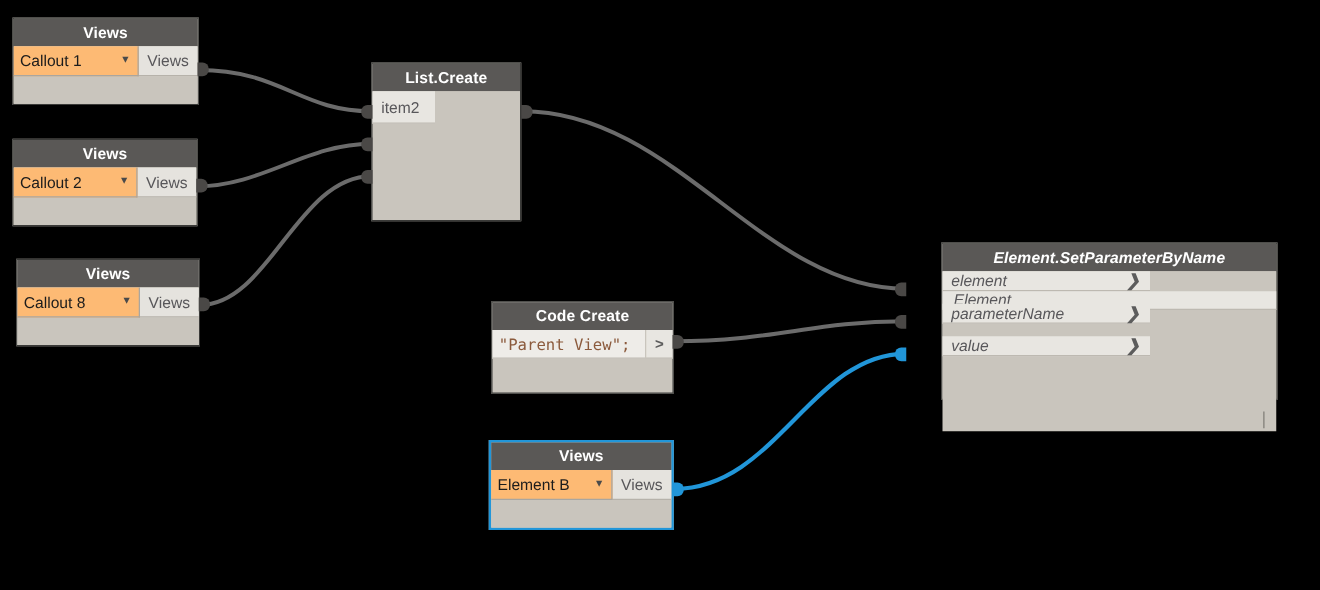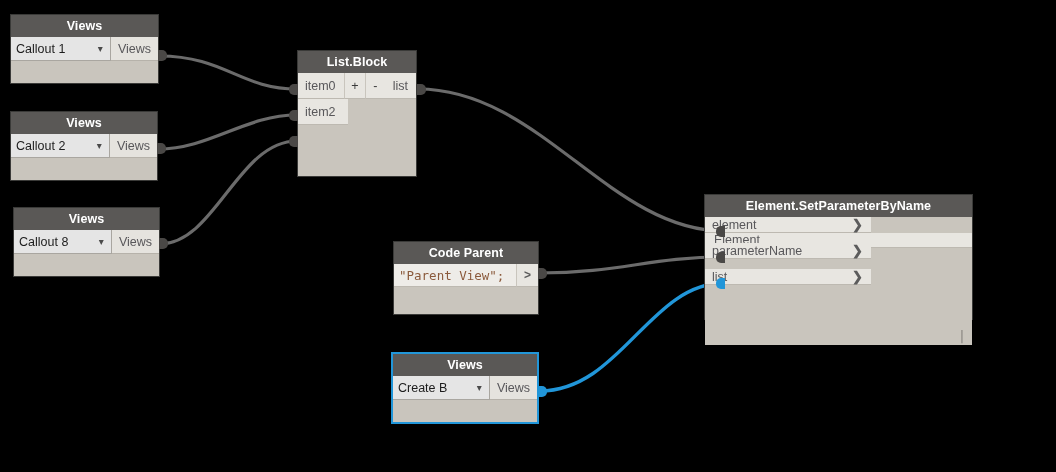--- a/index.html
+++ b/index.html
@@ -50,21 +50,21 @@
     background: #c9c5bd;
   }
   
   .views-row {
     display: flex;
     align-items: stretch;
     height: 24px;
   }
   .combo {
     flex: 1 1 auto;
-    background: #e5e5e5;
+    background: #fdba74;
     border: 1px solid #a9a6a0;
     border-left: none;
     border-top: none;
     display: flex;
     align-items: center;
     padding-left: 5px;
     font-size: 12.5px;
     color: #1c1c1c;
     position: relative;
     box-sizing: border-box;
@@ -280,90 +280,83 @@
           <span class="caret">▾</span>
         </div>
         <div class="port-out">Views</div>
       </div>
       <div class="node-filler"></div>
     </div>
   </div>
   <div class="port-dot right" style="left:159px; top:238px;"></div>
 
   <div class="node" id="node-list-create" style="left:297px; top:50px; width:120px; height:127px;">
-    <div class="node-header">List.Block</div>
-    <div class="node-body">
-      <div class="lc-row">
-        <div class="lc-in">item0</div>
-        <div class="lc-btn">+</div>
-        <div class="lc-btn">-</div>
-        <div class="lc-spacer"></div>
-        <div class="lc-out">list</div>
-      </div>
+    <div class="node-header">List.Create</div>
+    <div class="node-body">
       <div class="lc-row">
         <div class="lc-in">item2</div>
         <div class="lc-spacer"></div>
       </div>
     </div>
   </div>
   <div class="port-dot left" style="left:289px; top:84px;"></div>
   <div class="port-dot left" style="left:289px; top:110px;"></div>
   <div class="port-dot left" style="left:289px; top:136px;"></div>
   <div class="port-dot right" style="left:417px; top:84px;"></div>
 
   <div class="node" id="node-code-block" style="left:393px; top:241px; width:146px; height:74px;">
-    <div class="node-header">Code Parent</div>
+    <div class="node-header">Code Create</div>
     <div class="node-body">
       <div class="cb-row">
         <div class="cb-code">"Parent View";</div>
         <div class="cb-out">&gt;</div>
       </div>
     </div>
   </div>
   <div class="port-dot right" style="left:538px; top:268px;"></div>
 
-  <div class="node" id="node-set-param" style="left:704px; top:194px; width:269px; height:126px;">
+  <div class="node" id="node-set-param" style="left:753px; top:194px; width:269px; height:126px;font-style:italic;">
     <div class="node-header">Element.SetParameterByName</div>
     <div class="node-body">
       <div class="sp-row">
         <div class="sp-in">
           <span>element</span>
           <span class="sp-chev">❯</span>
         </div>
         <div class="sp-gap"></div>
         <div class="sp-out">Element</div>
       </div>
       <div class="sp-row">
         <div class="sp-in">
           <span>parameterName</span>
           <span class="sp-chev">❯</span>
         </div>
         <div class="sp-gap"></div>
       </div>
       <div class="sp-row">
         <div class="sp-in">
-          <span>list</span>
+          <span>value</span>
           <span class="sp-chev">❯</span>
         </div>
         <div class="sp-gap"></div>
       </div>
       <div class="sp-bodyfill"></div>
       <div class="resize-grip">│</div>
     </div>
   </div>
   <div class="port-dot left" style="left:716px; top:226px;"></div>
   <div class="port-dot left" style="left:716px; top:252px;"></div>
   <div class="port-dot left blue" style="left:716px; top:278px;"></div>
 
   <div class="node selected" id="node-views4" style="left:391px; top:352px; width:148px;">
     <div class="node-header">Views</div>
     <div class="node-body">
       <div class="views-row">
         <div class="combo">
-          <span>Create B</span>
+          <span>Element B</span>
           <span class="caret">▾</span>
         </div>
         <div class="port-out">Views</div>
       </div>
       <div class="node-filler"></div>
     </div>
   </div>
   <div class="port-dot right blue" style="left:538px; top:386px;"></div>
 
 </div>

